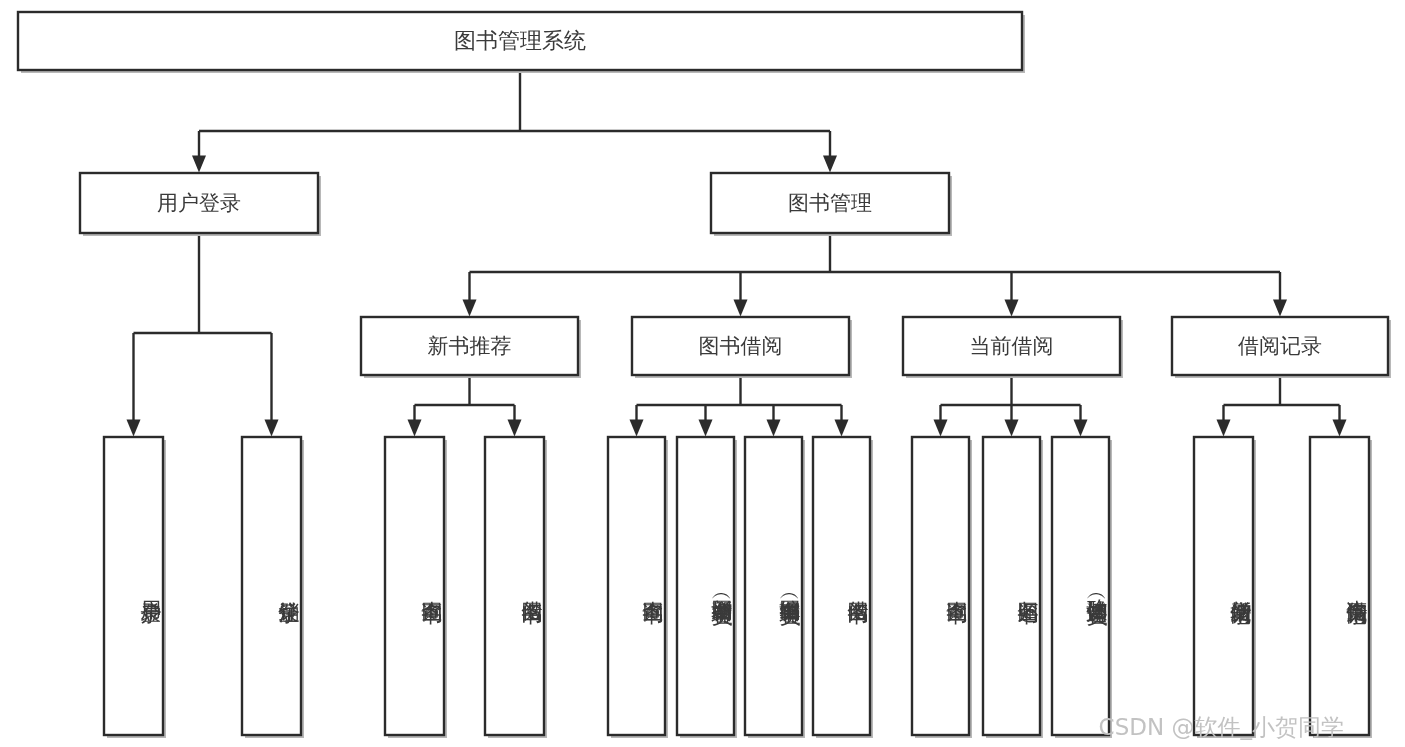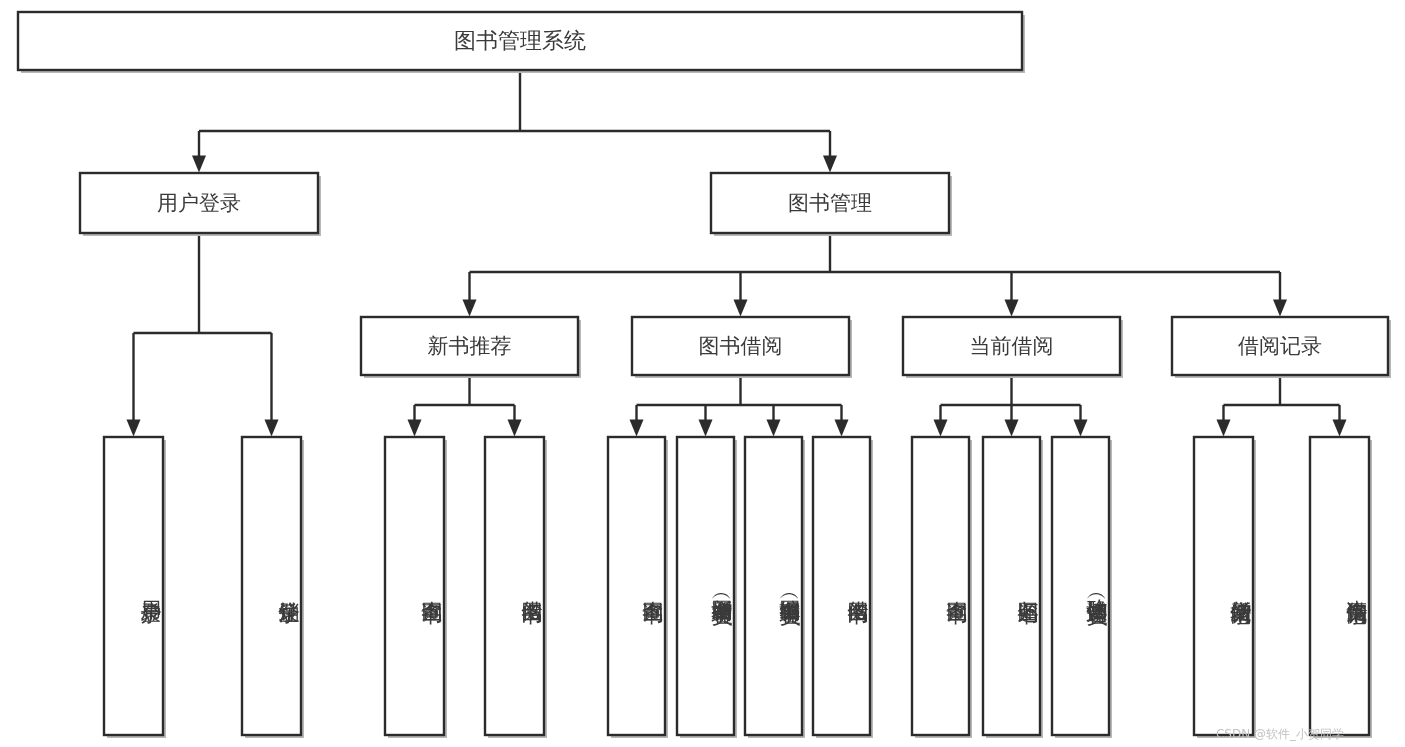--- a/index.html
+++ b/index.html
@@ -73,21 +73,21 @@
     white-space: nowrap;
     text-align: center;
     pointer-events: none;
     user-select: none;
   }
   #watermark {
     position: absolute;
     right: 8px;
     bottom: 4px;
     font-family: "DejaVu Sans", "Liberation Sans", sans-serif;
-    font-size: 12px;
+    font-size: 23px;
     color: #c2c2c2;
     white-space: nowrap;
     user-select: none;
   }
 </style>
 </head>
 <body>
 
 <div id="diagram-root">
 

